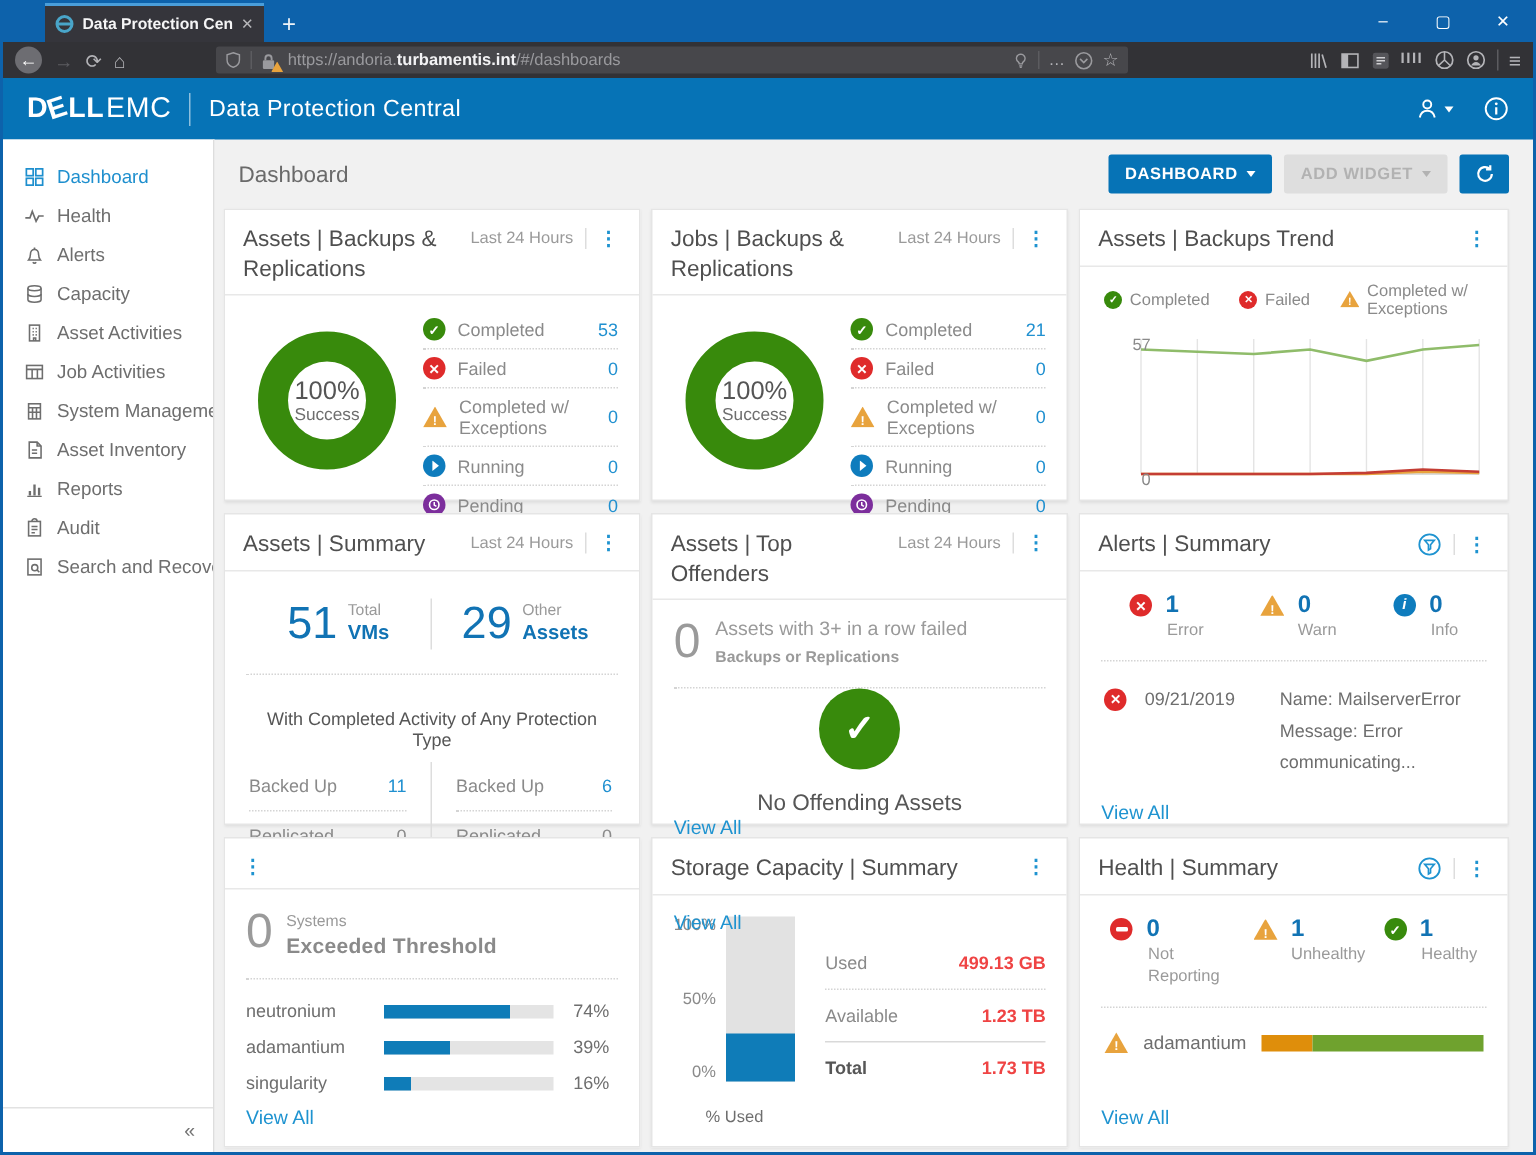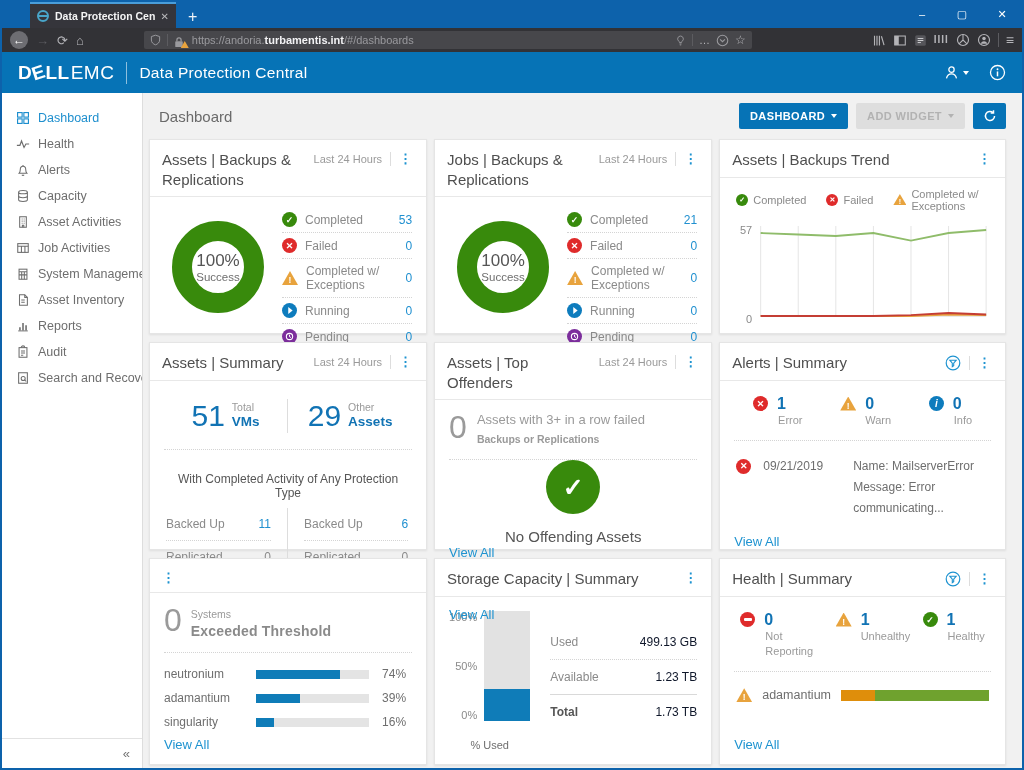--- a/index.html
+++ b/index.html
@@ -96,21 +96,21 @@
   .srow .val { margin-left:auto; color:#2090d0; }
   .trow { display:flex; padding:6px 0 0; border-top:1px solid #c9c9c9; font-size:12px; }
   .trow .lbl { color:#565656; font-weight:700; margin-left:23px; }
   .trow .val { margin-left:auto; color:#2090d0; }
 
   
   .legend { display:flex; gap:20px; align-items:center; font-size:11px; color:#8a8a8a; margin:0 0 10px 2px; }
   .legend span.l { margin-left:5px; }
   .legend-item { display:flex; align-items:center; }
   .chart-wrap { position:relative; padding-left:22px; }
-  .ytick { position:absolute; left:0; font-size:11px; color:#8a8a8a; width:18px; text-align:right; }
+  .ytick { position:absolute; left:15px; font-size:11px; color:#8a8a8a; width:18px; text-align:right; }
   .xticks { display:flex; justify-content:space-between; padding-left:22px; margin-top:17px; font-size:11px; color:#8a8a8a; }
   .xticks span { width:18px; text-align:center; }
   .xlabel { text-align:center; font-size:12.5px; color:#6e6e6e; margin-top:7px; padding-left:22px; }
 
   
   .big-stats { display:grid; grid-template-columns:1fr 1fr; padding:8px 0 16px; border-bottom:1px dotted #d4d4d4; }
   .big-stat { display:flex; align-items:center; justify-content:center; gap:7px; }
   .big-stat:first-child { border-right:1px solid #ddd; }
   .big-num { font-size:30px; color:#1173b4; font-weight:500; }
   .big-lbls { display:flex; flex-direction:column; line-height:1.2; }
@@ -159,21 +159,21 @@
   
   .caps-body { flex-direction:row; gap:20px; }
   .chart-col { display:flex; flex-direction:column; align-items:center; padding-top:4px; }
   .bar-area { display:flex; gap:7px; }
   .vticks { display:flex; flex-direction:column; justify-content:space-between; height:110px; font-size:11px; color:#8a8a8a; text-align:right; }
   .vbar { width:46px; height:110px; background:#e2e2e2; position:relative; }
   .vfill { position:absolute; bottom:0; left:0; right:0; background:#0f7cb8; }
   .pct-used { font-size:11px; color:#6e6e6e; margin-top:18px; }
   .caps-right { flex:1; display:flex; flex-direction:column; padding-top:18px; }
   .cap-row { display:flex; justify-content:space-between; font-size:12px; color:#8a8a8a; padding:10px 0; }
-  .cap-row .cv { color:#0f172a; }
+  .cap-row .cv { color:#ef4444;font-weight:bold; }
   .cap-row.r1 { border-bottom:1px dotted #d4d4d4; }
   .cap-row.r2 { border-bottom:1px solid #d9d9d9; }
   .cap-row.total .cl { color:#565656; font-weight:700; }
 </style>
 </head>
 <body>
 
 <div class="window">
 
   <div class="titlebar">

